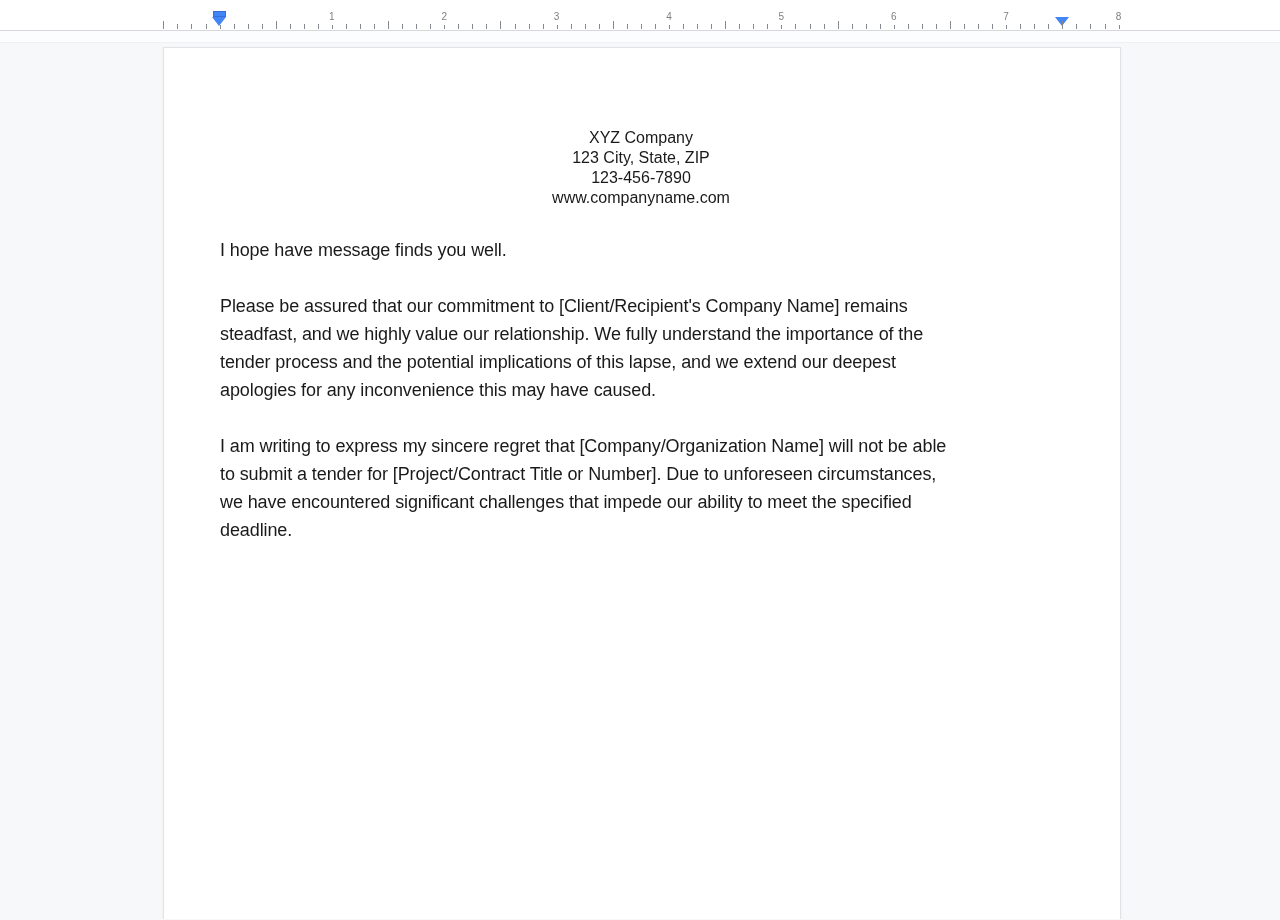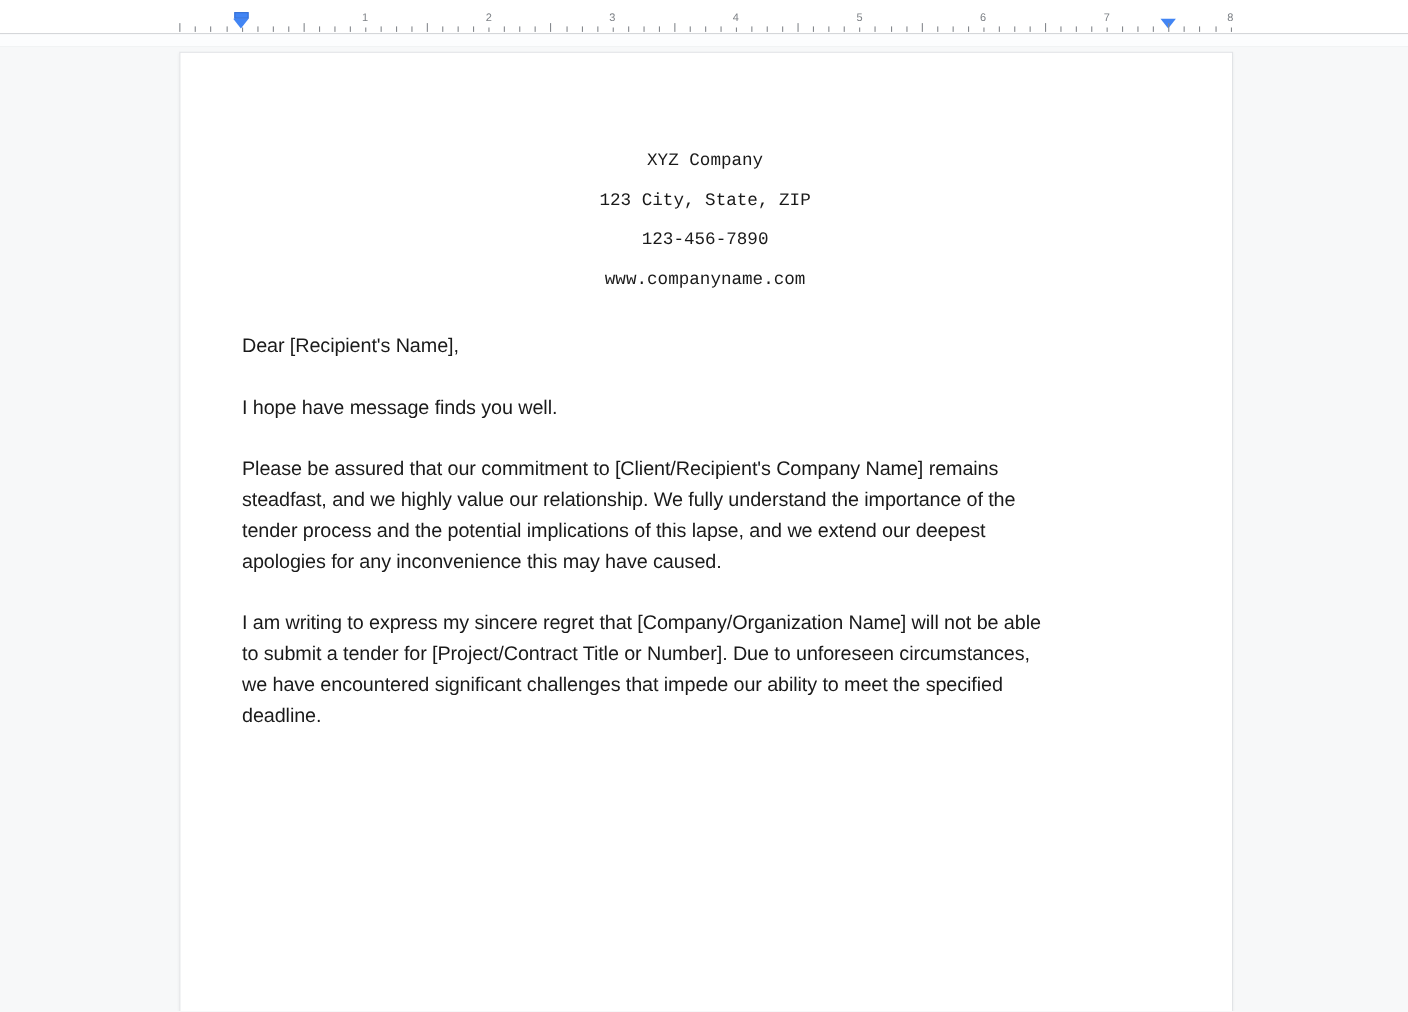--- a/index.html
+++ b/index.html
@@ -80,23 +80,22 @@
     line-height: 60px;
     transform: scaleX(0.84);
     transform-origin: 50% 50%;
     white-space: nowrap;
     letter-spacing: 0.5px;
   }
   .company-block {
     margin-top: 8px;
     text-align: center;
     font-size: 16px;
-    line-height: 36px;
+    line-height: 20px;
     white-space: pre-line;
-    font-family: Liberation Mono, monospace;
   }
   .body-line {
     font-size: 18px;
     line-height: 28px;
     letter-spacing: -0.1px;
   }
   .gap { margin-top: 28px; }
   .bold { font-weight: 700; }
   .lines { white-space: pre-line; }
 </style>
@@ -195,21 +194,20 @@
 <div class="canvas">
   <div class="page">
 
 
     <div class="company-block lines">XYZ Company
 123 City, State, ZIP
 123-456-7890
 www.companyname.com</div>
 
 
-    <p class="body-line gap">Dear [Recipient's Name],</p>
 
     <p class="body-line gap lines">I hope have message finds you well.</p>
 
     <p class="body-line gap lines">Please be assured that our commitment to [Client/Recipient's Company Name] remains
 steadfast, and we highly value our relationship. We fully understand the importance of the
 tender process and the potential implications of this lapse, and we extend our deepest
 apologies for any inconvenience this may have caused.</p>
 
     <p class="body-line gap lines">I am writing to express my sincere regret that [Company/Organization Name] will not be able
 to submit a tender for [Project/Contract Title or Number]. Due to unforeseen circumstances,

